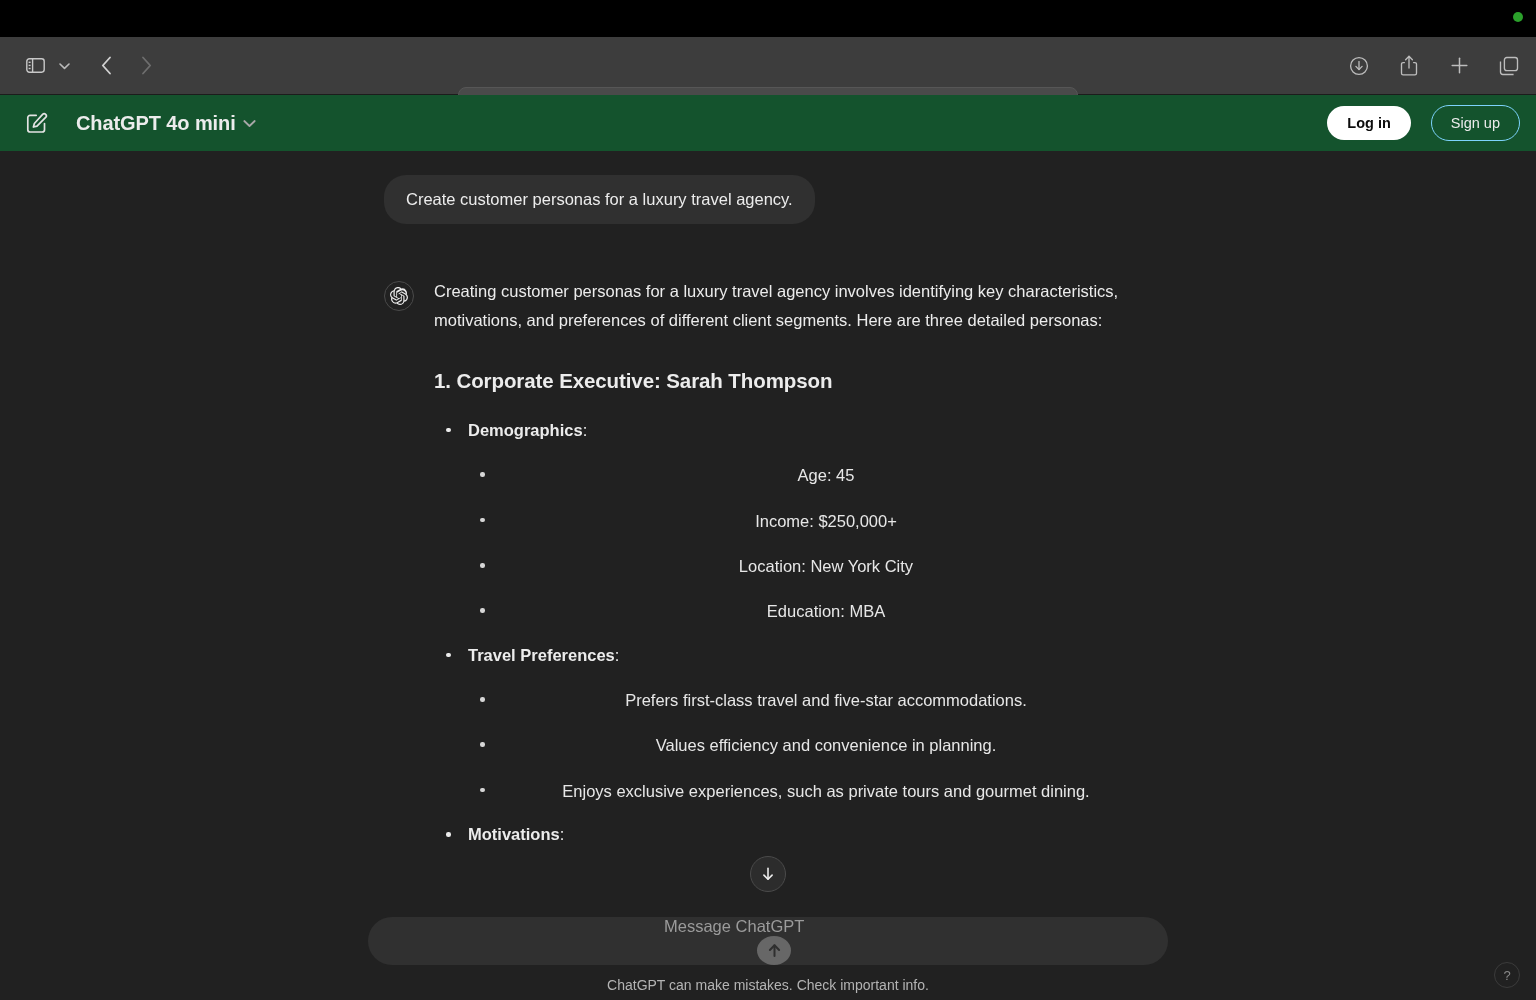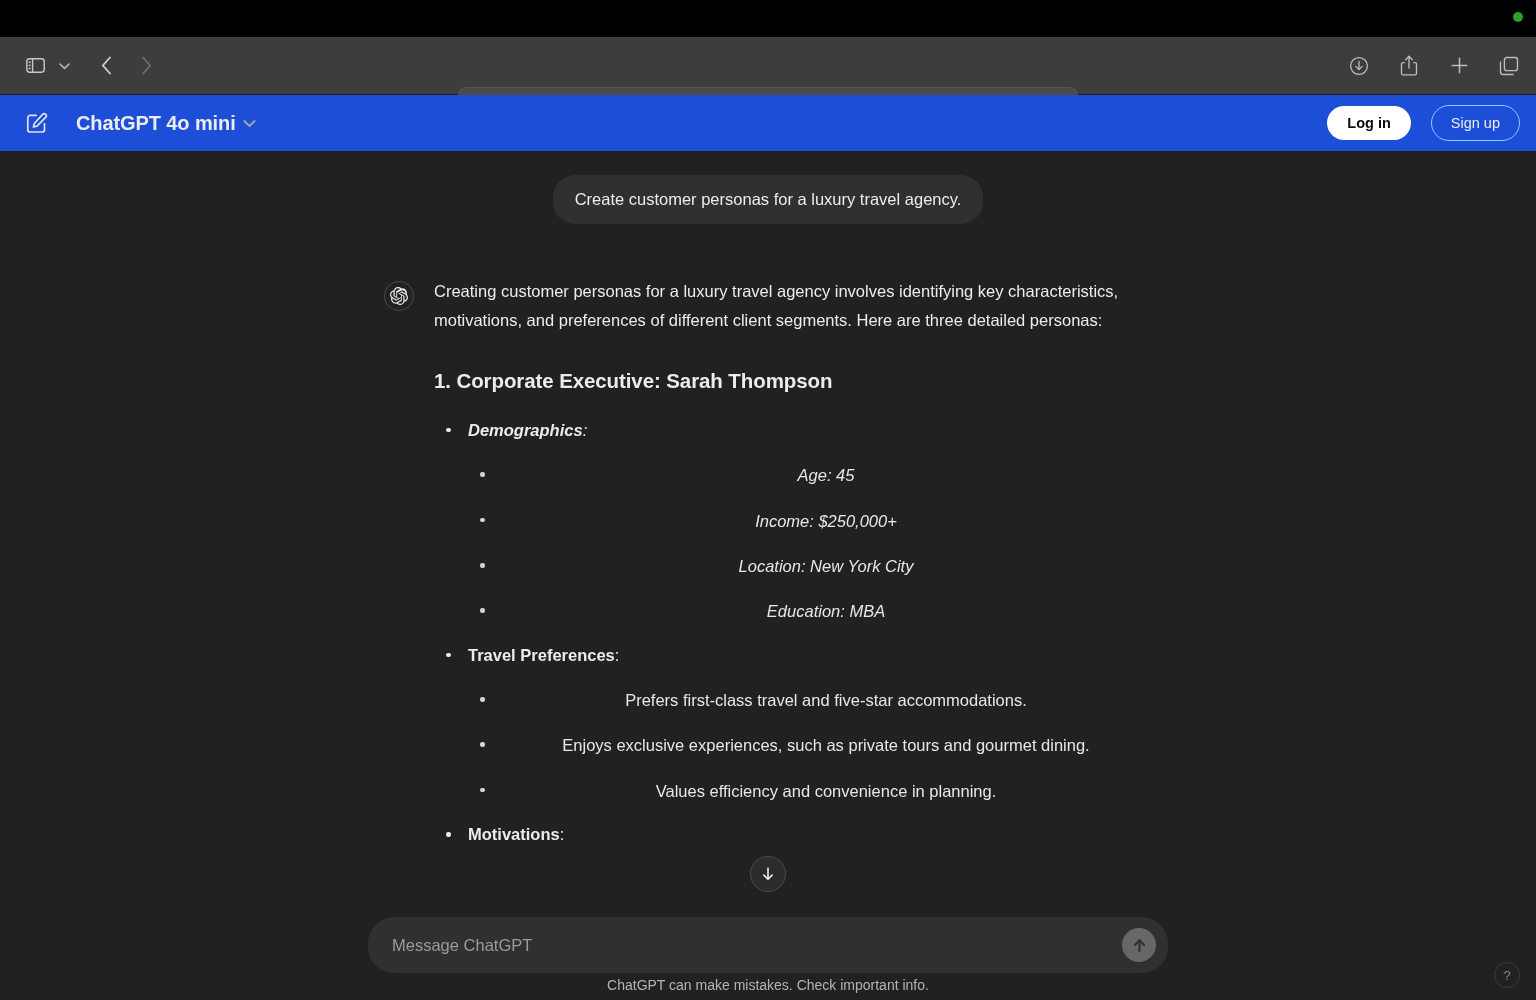--- a/index.html
+++ b/index.html
@@ -119,21 +119,21 @@
     gap: 24px;
   }
   .tb-right .icon-btn { color: #bdbdbd; width: 26px; height: 26px; }
 
   
   .page-header {
     position: absolute;
     top: 95px; left: 0;
     width: 1536px;
     height: 56px;
-    background: #1d4ed8;
+    background: #14532d;
     display: flex;
     align-items: center;
     padding: 0 16px 0 18px;
     z-index: 6;
   }
   .compose-btn {
     width: 36px; height: 36px;
     display: flex; align-items: center; justify-content: center;
     color: #e3e3e3;
     border-radius: 8px;
@@ -192,21 +192,21 @@
     width: 1536px;
     height: 752px;
     overflow: hidden;
   }
   .thread {
     width: 768px;
     margin: 0 auto;
     padding-top: 24px;
   }
 
-  .user-row { display: flex; justify-content: center; }
+  .user-row { display: flex; justify-content: flex-start; }
   .user-bubble {
     background: #303030;
     color: #ececec;
     border-radius: 22px;
     padding: 12px 22px;
     font-size: 16.5px;
     line-height: 1.5;
     max-width: 560px;
   }
 
@@ -236,21 +236,21 @@
   .assistant-body h3 {
     font-size: 20.5px;
     font-weight: 700;
     margin-top: 28px;
     margin-bottom: 10px;
     letter-spacing: -0.1px;
   }
 
   ul.lvl1 { list-style: none; margin: 0; padding: 0; }
   ul.lvl1 > li.group { margin-top: 14px; }
-  ul.lvl1 > li.group:first-child { margin-top: 16px; font-style: italic; }
+  ul.lvl1 > li.group:first-child { margin-top: 16px; }
   .group-head {
     position: relative;
     padding-left: 34px;
     font-size: 16.5px;
   }
   .group-head::before {
     content: "";
     position: absolute;
     left: 12px;
     top: 12px;
@@ -302,26 +302,27 @@
     width: 1536px;
     height: 97px;
     background: #212121;
     z-index: 8;
   }
   .composer {
     position: absolute;
     left: 368px;
     top: 14px;
     width: 800px;
-    height: 56px;
+    height: 48px;
     background: #303030;
     border-radius: 26px;
     display: flex;
     align-items: center;
     padding: 0 12px 0 24px;
+    flex-direction: column;
   }
   .composer-input {
     flex: 1;
     background: transparent;
     border: none;
     outline: none;
     color: #ececec;
     font-size: 16.5px;
     font-family: "Liberation Sans", sans-serif;
   }
@@ -504,22 +505,22 @@
                 <li>Income: $250,000+</li>
                 <li>Location: New York City</li>
                 <li>Education: MBA</li>
               </ul>
             </li>
 
             <li class="group">
               <div class="group-head"><b>Travel Preferences</b>:</div>
               <ul class="lvl2">
                 <li>Prefers first-class travel and five-star accommodations.</li>
+                <li>Values efficiency and convenience in planning.</li>
                 <li>Enjoys exclusive experiences, such as private tours and gourmet dining.</li>
-                <li>Values efficiency and convenience in planning.</li>
               </ul>
             </li>
 
             <li class="group">
               <div class="group-head"><b>Motivations</b>:</div>
 
             </li>
           </ul>
         </div>
       </div>

